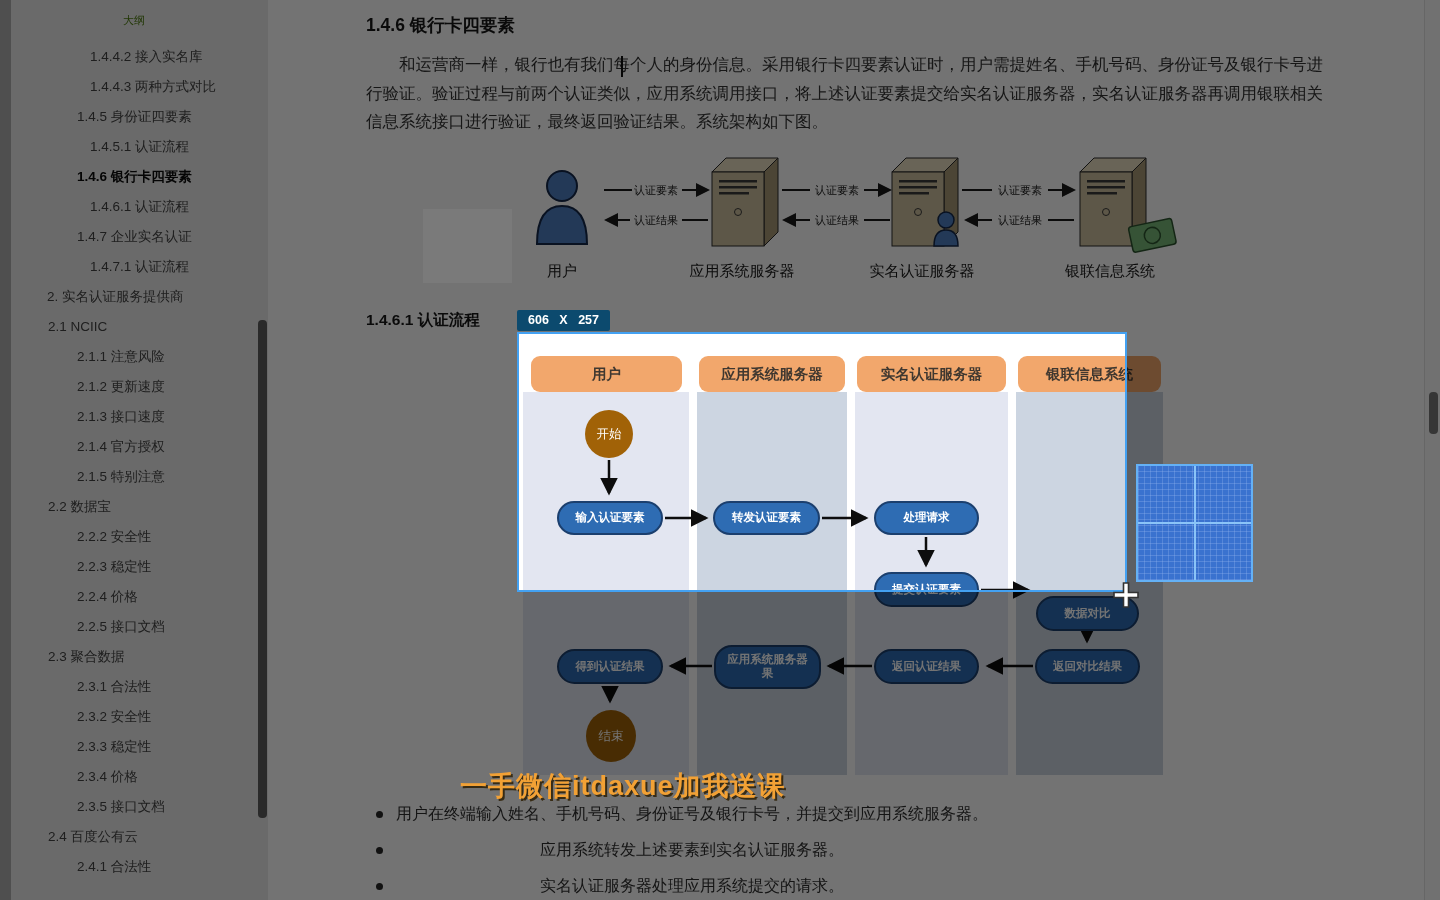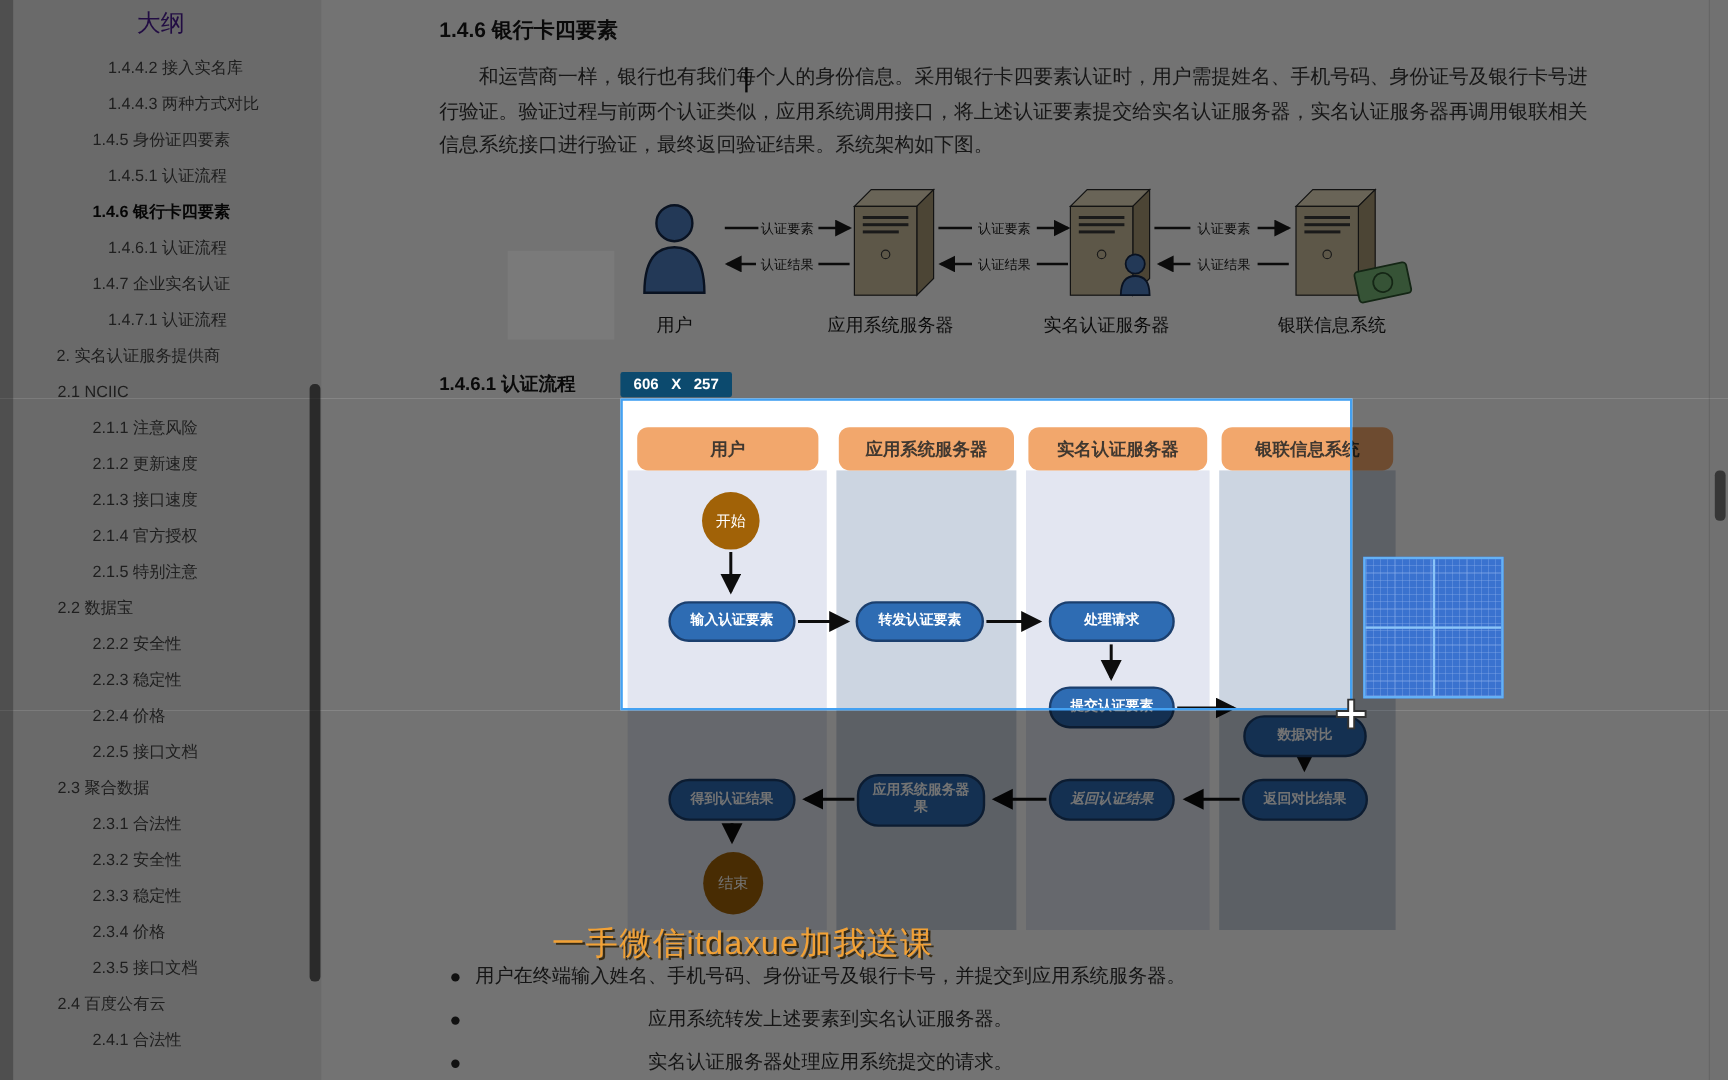--- a/index.html
+++ b/index.html
@@ -3,21 +3,21 @@
 <meta charset="utf-8">
 <style>
   html,body{margin:0;padding:0;background:#222;}
   .screen{position:relative;width:1440px;height:900px;overflow:hidden;background:#fff;
           font-family:"Liberation Sans","DejaVu Sans",sans-serif;}
 
   
   .sidebar{position:absolute;left:0;top:0;width:268px;height:900px;background:#ececec;}
   .left-edge{position:absolute;left:0;top:0;width:11px;height:900px;background:#b0b0b0;}
   .outline-title{position:absolute;top:5px;left:0;width:268px;height:30px;line-height:30px;
-                 text-align:center;font-size:20px;color:#4c1d95;}
+                 text-align:center;font-size:11px;color:#4d7c0f;}
   .outline-list{position:absolute;top:42px;left:0;width:268px;}
   .oi{height:30px;line-height:30px;font-size:13.5px;color:#454545;white-space:nowrap;cursor:pointer;}
   .d1{padding-left:47px}.d2{padding-left:48px}.d3{padding-left:77px}.d4{padding-left:90px}
   .oi.active{font-weight:bold;color:#0c0c0c;}
   .sb-thumb{position:absolute;left:258px;top:320px;width:9px;height:498px;background:#5e5e5e;border-radius:4px;}
 
   
   .main-bg{position:absolute;left:268px;top:0;width:1156px;height:900px;background:#ffffff;}
   .vtrack{position:absolute;left:1424px;top:0;width:16px;height:900px;background:#fafafa;border-left:1px solid #e2e2e2;box-sizing:border-box;}
   .vthumb{position:absolute;left:4px;top:392px;width:9px;height:42px;background:#787878;border-radius:4px;}
@@ -52,21 +52,21 @@
                       border-radius:50%;background:#262626;}
 
   
   .dim{position:absolute;background:rgba(0,0,0,0.55);z-index:10;}
   #dim-top{left:0;top:0;width:1440px;height:332px}
   #dim-left{left:0;top:332px;width:517px;height:260px}
   #dim-right{left:1127px;top:332px;width:313px;height:260px}
   #dim-bottom{left:0;top:592px;width:1440px;height:308px}
   .light-patch{position:absolute;left:423px;top:209px;width:89px;height:74px;
                background:rgba(255,255,255,0.055);z-index:11;}
-  .watermark{position:absolute;left:460px;top:768px;font-size:27px;font-weight:normal;color:#f2a135;
+  .watermark{position:absolute;left:460px;top:768px;font-size:27px;font-weight:bold;color:#f2a135;
              z-index:12;text-shadow:2px 2px 0 rgba(45,30,5,0.85);letter-spacing:1px;white-space:nowrap;}
   .sel-border{position:absolute;left:517px;top:332px;width:610px;height:260px;
               border:2px solid #43a1f2;box-sizing:border-box;z-index:13;}
   .size-badge{position:absolute;left:517px;top:310px;height:21px;padding:0 11px;background:#0c4a6e;
               color:#fff;font-size:12.5px;font-weight:bold;line-height:21px;z-index:14;
               word-spacing:7px;border-radius:2px;}
   .magnifier{position:absolute;left:1136px;top:464px;width:117px;height:118px;z-index:14;
              box-sizing:border-box;background-color:#3a72cf;border:2px solid #64b1f6;
              background-image:
                repeating-linear-gradient(0deg, rgba(140,175,235,0.35) 0 1px, transparent 1px 6px),
@@ -225,21 +225,21 @@
     <line x1="610" y1="686" x2="610" y2="701" stroke="#0d0d0d" stroke-width="2.5" marker-end="url(#fah)"></line>
   </svg>
 
   <div class="fc-circle" style="left:585px;top:410px;width:48px;height:48px;">开始</div>
   <div class="fc-node" style="left:557px;top:501px;width:106px;height:34px;">输入认证要素</div>
   <div class="fc-node" style="left:713px;top:501px;width:107px;height:34px;">转发认证要素</div>
   <div class="fc-node" style="left:874px;top:501px;width:105px;height:34px;font-family:Liberation Serif, serif;">处理请求</div>
   <div class="fc-node" style="left:874px;top:572px;width:105px;height:35px;">提交认证要素</div>
   <div class="fc-node" style="left:1036px;top:572px;width:103px;height:35px;margin-top:24px;">数据对比</div>
   <div class="fc-node" style="left:1035px;top:649px;width:105px;height:35px;">返回对比结果</div>
-  <div class="fc-node" style="left:874px;top:649px;width:105px;height:35px;font-style:italic;">返回认证结果</div>
+  <div class="fc-node" style="left:874px;top:649px;width:105px;height:35px;">返回认证结果</div>
   <div class="fc-node" style="left:714px;top:645px;width:107px;height:44px;">应用系统服务器 果</div>
   <div class="fc-node" style="left:557px;top:649px;width:106px;height:35px;">得到认证结果</div>
   <div class="fc-circle" style="left:586px;top:710px;width:50px;height:52px;">结束</div>
 
   <ul class="bullets">
     <li>用户在终端输入姓名、手机号码、身份证号及银行卡号，并提交到应用系统服务器。</li>
     <li>应用系统转发上述要素到实名认证服务器。</li>
     <li>实名认证服务器处理应用系统提交的请求。</li>
   </ul>
 

